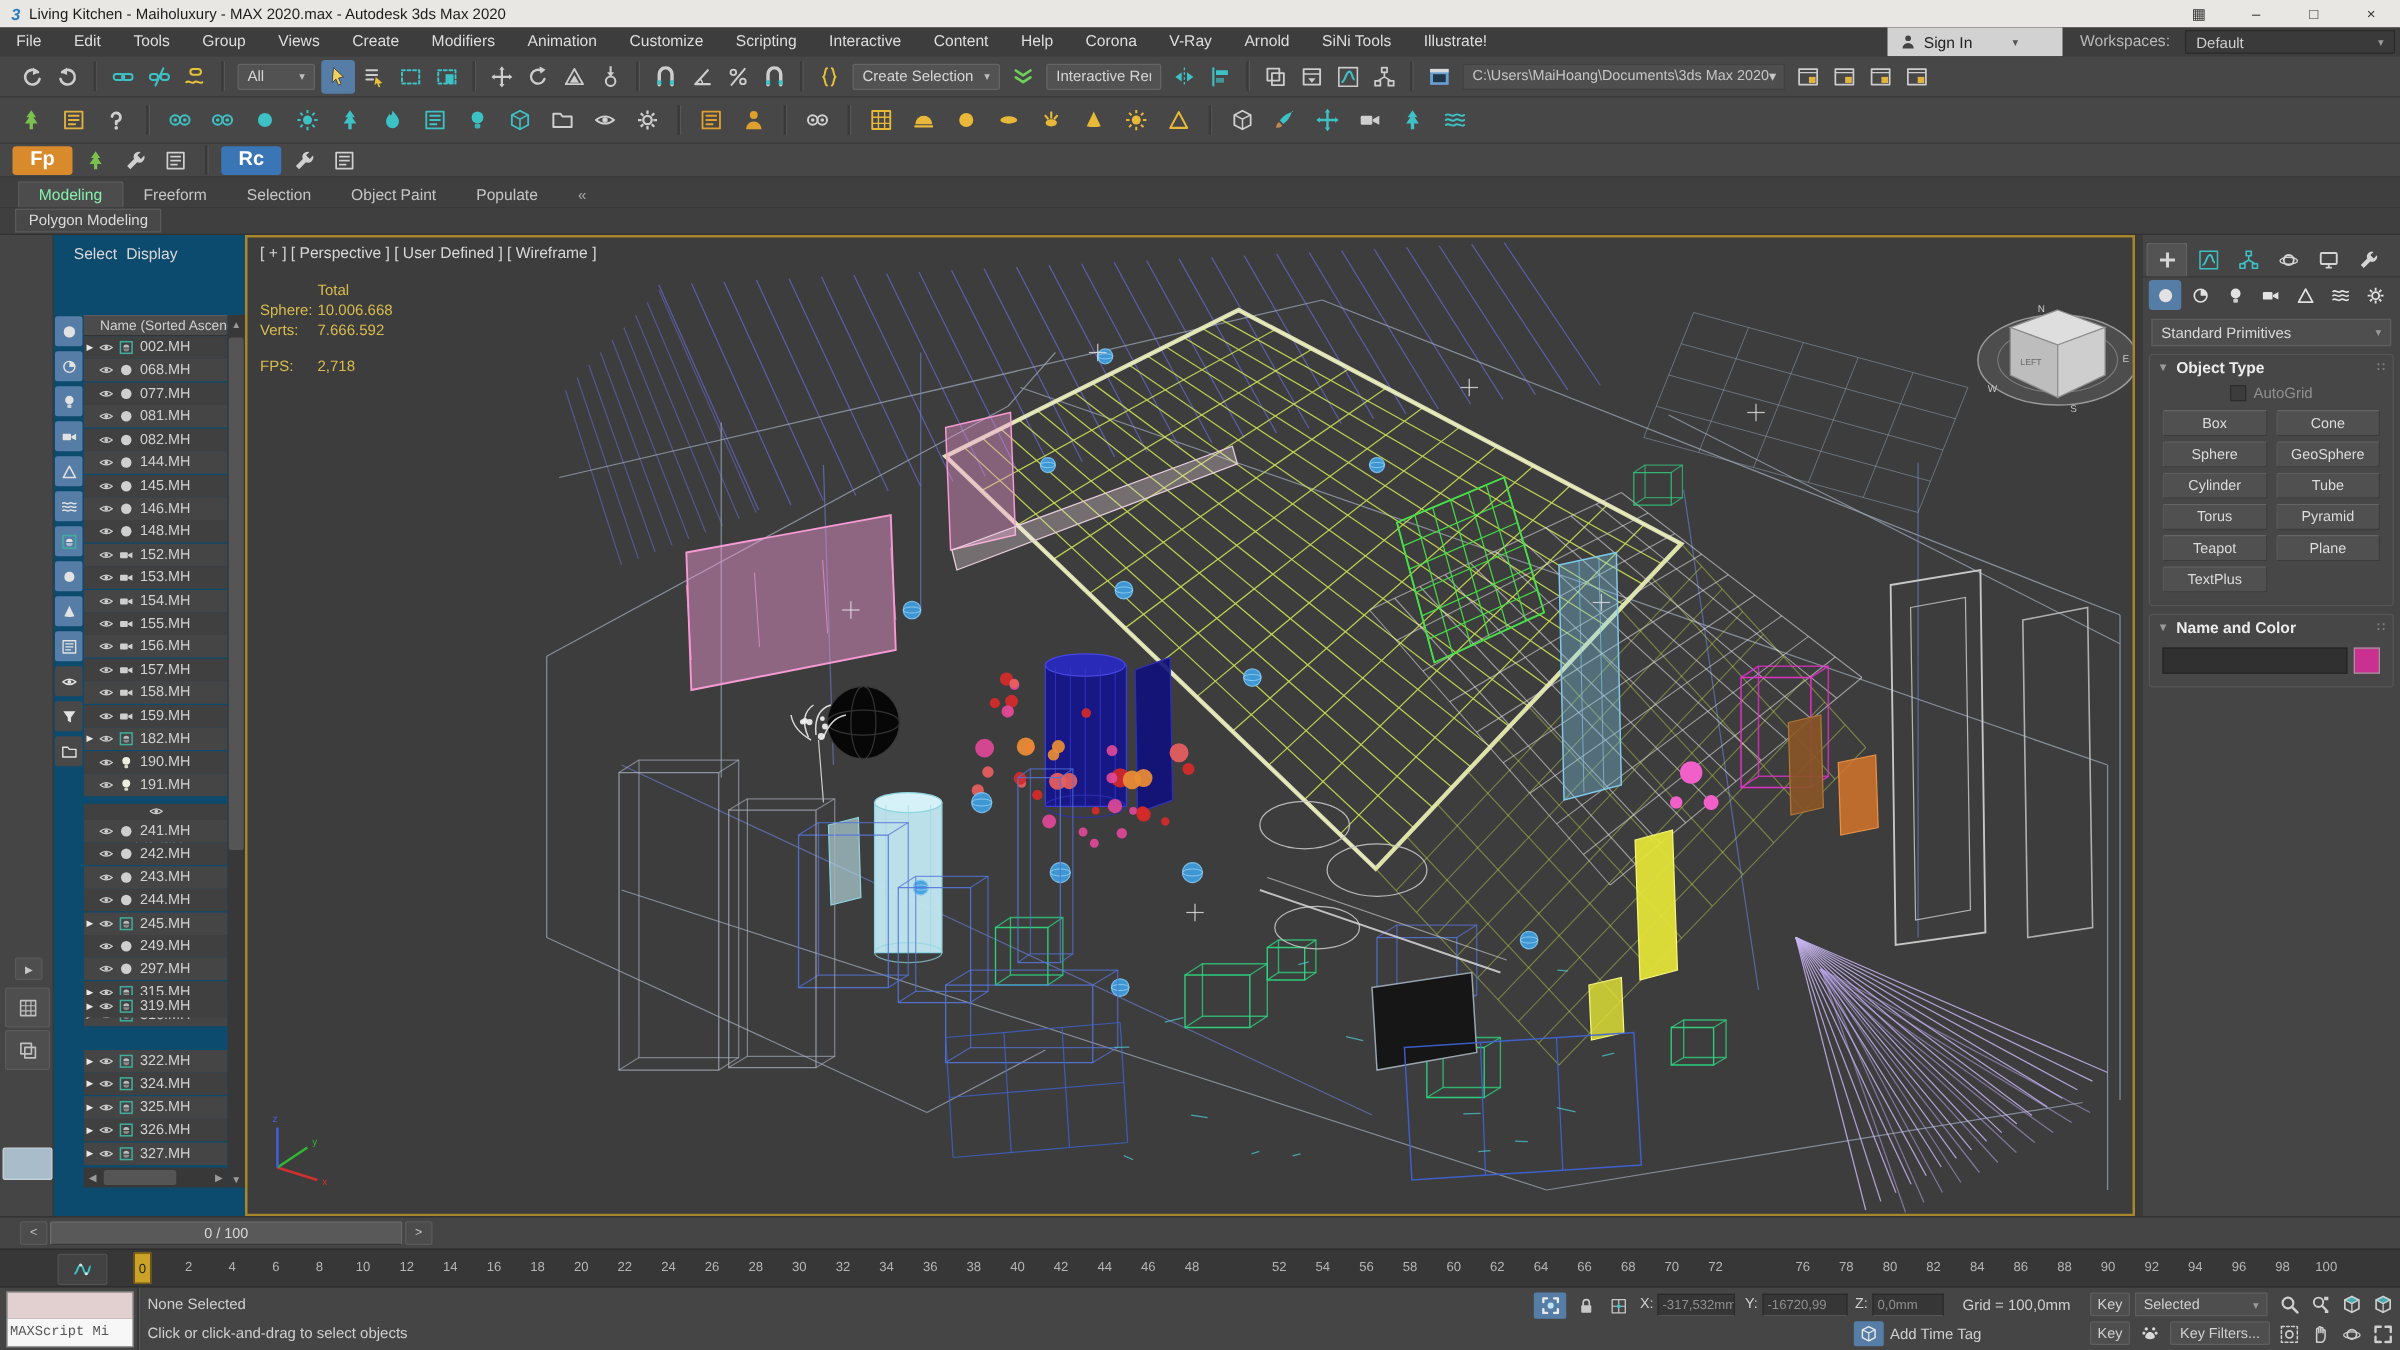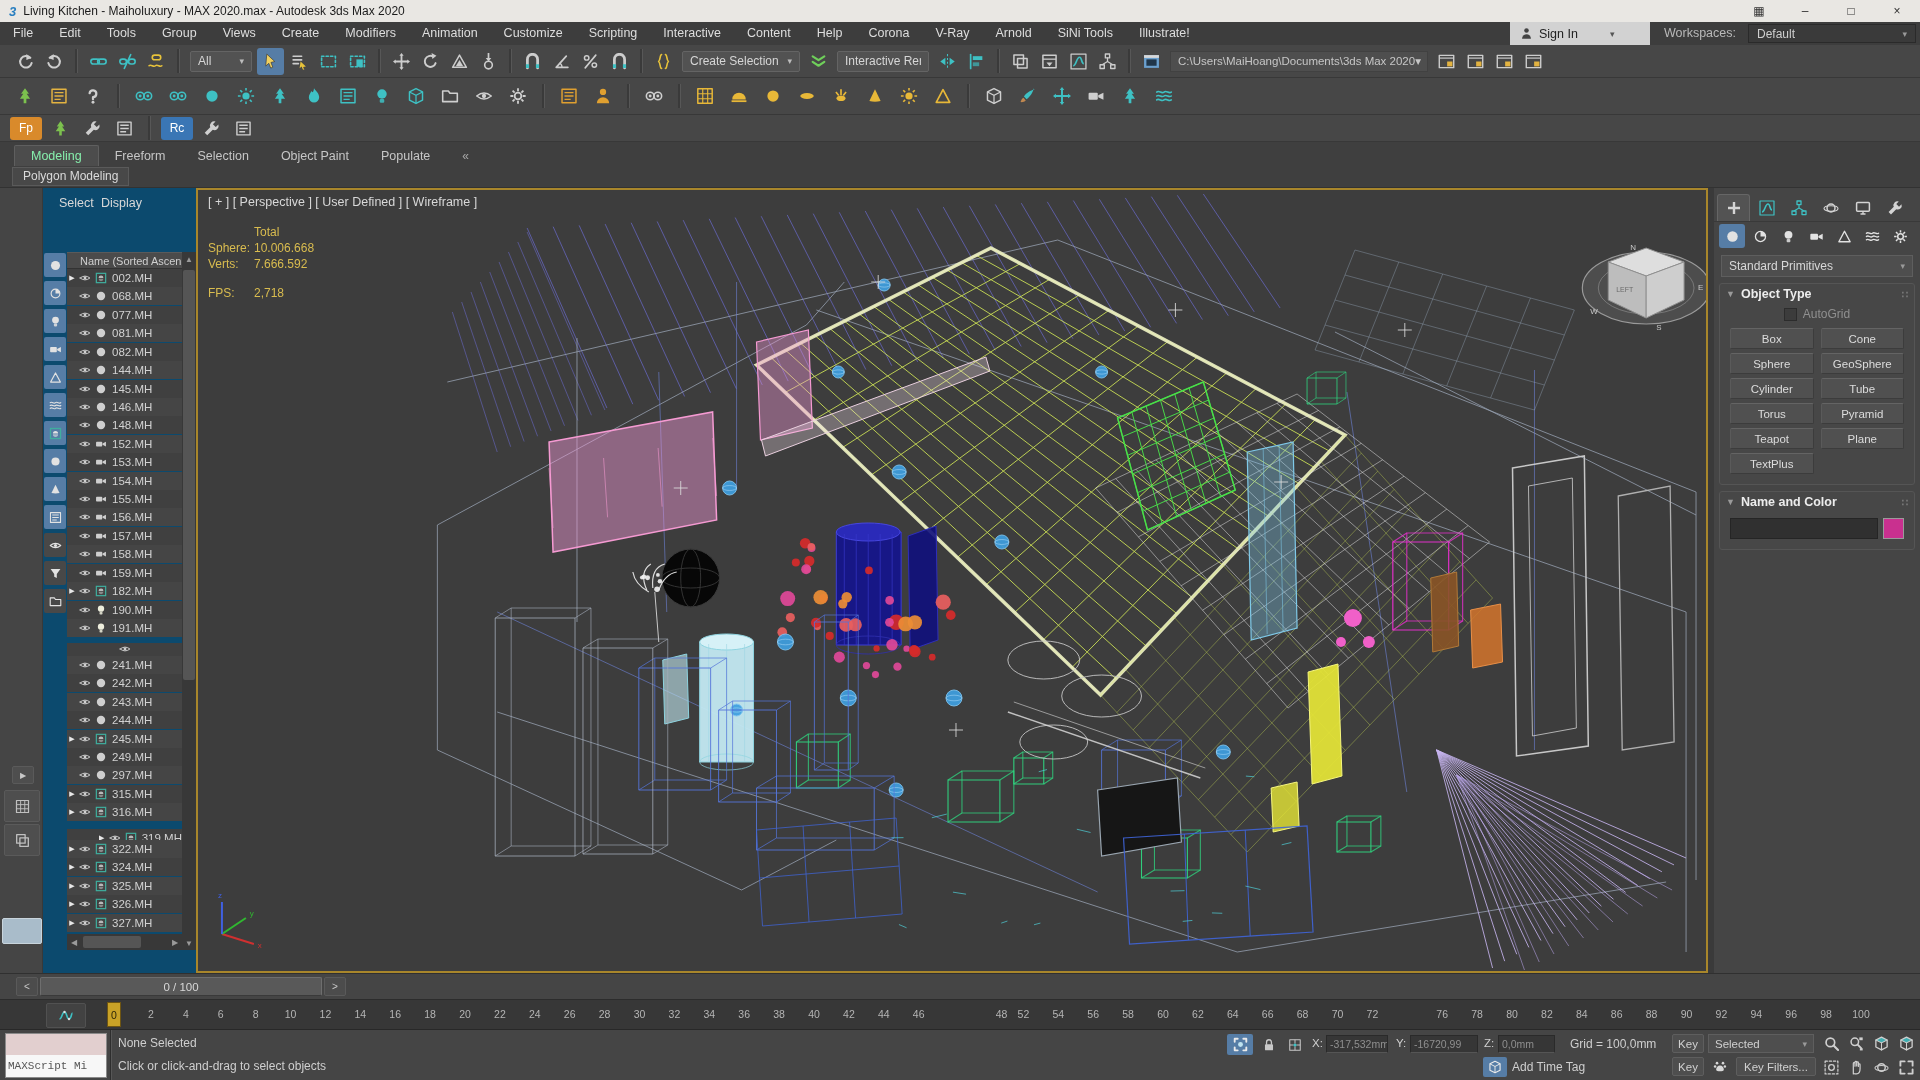--- a/index.html
+++ b/index.html
@@ -23,21 +23,21 @@
   #toolbar2{top:78px;height:37px;padding-left:10px;gap:4px}
   #toolbar3{top:115px;height:27px;padding-left:10px;gap:5px}
   .tico{width:27px;height:27px;display:flex;align-items:center;justify-content:center;border-radius:3px;flex:none}
   .tico.hl{background:#567da6}
   .tico2{width:30px;height:30px;display:flex;align-items:center;justify-content:center;border-radius:3px;flex:none}
   .tsep{width:2px;height:24px;background:#3a3a3a;border-right:1px solid #575757;margin:0 5px;flex:none}
   .tdd{height:21px;background:#525252;border:1px solid #646464;border-radius:2px;color:#d6d6d6;font-size:12px;display:flex;align-items:center;padding:0 7px;margin:0 3px;overflow:hidden;white-space:nowrap;flex:none;box-sizing:border-box}
   .tdd .txt{overflow:hidden;white-space:nowrap;flex:1}
   .tdd .arr{margin-left:6px;font-size:9px;color:#bdbdbd}
   .tpath{height:21px;background:#4e4e4e;border:1px solid #414141;color:#c6c6c6;font-size:11.5px;display:flex;align-items:center;padding:0 7px;margin:0 3px;overflow:hidden;white-space:nowrap;flex:none;box-sizing:border-box}
-  .chipbtn{width:32px;height:23px;border-radius:3px;color:#fff;font-weight:normal;font-size:12px;display:flex;align-items:center;justify-content:center;flex:none}
+  .chipbtn{width:48px;height:23px;border-radius:3px;color:#fff;font-weight:bold;font-size:16px;display:flex;align-items:center;justify-content:center;flex:none}
   
   #ribbontabs{left:0;top:142px;width:1920px;height:24px;background:#3f3f3f;display:flex;align-items:flex-end;padding-left:14px;font-size:12.5px;color:#c6c6c6;box-sizing:border-box}
   .rtab{padding:3px 16px;white-space:nowrap}
   .rtab.active{background:#4c4c4c;border:1px solid #5f5f5f;border-bottom:none;color:#86efac;border-radius:2px 2px 0 0}
   #ribbon-collapse{margin-left:10px;color:#a8a8a8;font-size:12px;padding:3px 6px}
   #ribbonsub{left:0;top:166px;width:1920px;height:22px;background:#3f3f3f;border-bottom:1px solid #323232;box-sizing:border-box}
   #polymod-chip{margin:1px 0 0 12px;background:#484848;border:1px solid #5a5a5a;padding:1px 10px 2px;font-size:12px;color:#dadada;display:inline-block}
   
   #leftstrip{left:0;top:188px;width:43px;height:785px;background:#454545;border-right:1px solid #393939;box-sizing:border-box}
   .lsbtn{position:absolute;background:#4e4e4e;border:1px solid #5a5a5a;border-radius:2px;display:flex;align-items:center;justify-content:center;color:#c8c8c8}
@@ -1176,21 +1176,21 @@
         </span>
         <span class="ic">
           <svg viewBox="0 0 16 16" width="12" height="12" style="display:block;color:#b9b9b9">
             <rect x="1.8" y="1.8" width="12.4" height="12.4" fill="none" stroke="#3fae9e" stroke-width="1.6"></rect>
             <path d="M4.8 8a3.2 3.2 0 0 1 6.4 0z" fill="currentColor"></path>
             <path d="M11.2 9a3.2 3.2 0 0 1-6.4 0z" fill="currentColor" opacity=".6"></path>
           </svg>
         </span>
         <span class="nm">316.MH</span>
       </div>
-      <div class="lrow even" style="top: 560px; justify-content: flex-end;">
+      <div class="lrow even" style="top: 527px;">
         <span class="tw">▶</span>
         <span class="ic">
           <svg viewBox="0 0 16 16" width="12" height="12" style="display:block;color:#cfcfcf">
             <path d="M1.5 8Q8 2.8 14.5 8 8 13.2 1.5 8z" fill="none" stroke="currentColor" stroke-linecap="round" stroke-linejoin="round" stroke-width="1.3"></path>
             <circle cx="8" cy="8" r="1.9" fill="currentColor"></circle>
           </svg>
         </span>
         <span class="ic">
           <svg viewBox="0 0 16 16" width="12" height="12" style="display:block;color:#b9b9b9">
             <rect x="1.8" y="1.8" width="12.4" height="12.4" fill="none" stroke="#3fae9e" stroke-width="1.6"></rect>
@@ -1899,21 +1899,21 @@
       <span class="tick" style="left: 604.6px;">28</span>
       <span class="tick" style="left: 639.5px;">30</span>
       <span class="tick" style="left: 674.4px;">32</span>
       <span class="tick" style="left: 709.3px;">34</span>
       <span class="tick" style="left: 744.2px;">36</span>
       <span class="tick" style="left: 779.1px;">38</span>
       <span class="tick" style="left: 814px;">40</span>
       <span class="tick" style="left: 848.9px;">42</span>
       <span class="tick" style="left: 883.8px;">44</span>
       <span class="tick" style="left: 918.7px;">46</span>
-      <span class="tick" style="left: 953.6px; margin-left: 48px;">48</span>
+      <span class="tick" style="left: 953.6px;">48</span>
       <span class="tick" style="left: 988.5px; margin-top: 20px;">50</span>
       <span class="tick" style="left: 1023.4px;">52</span>
       <span class="tick" style="left: 1058.3px;">54</span>
       <span class="tick" style="left: 1093.2px;">56</span>
       <span class="tick" style="left: 1128.1px;">58</span>
       <span class="tick" style="left: 1163px;">60</span>
       <span class="tick" style="left: 1197.9px;">62</span>
       <span class="tick" style="left: 1232.8px;">64</span>
       <span class="tick" style="left: 1267.7px;">66</span>
       <span class="tick" style="left: 1302.6px;">68</span>

